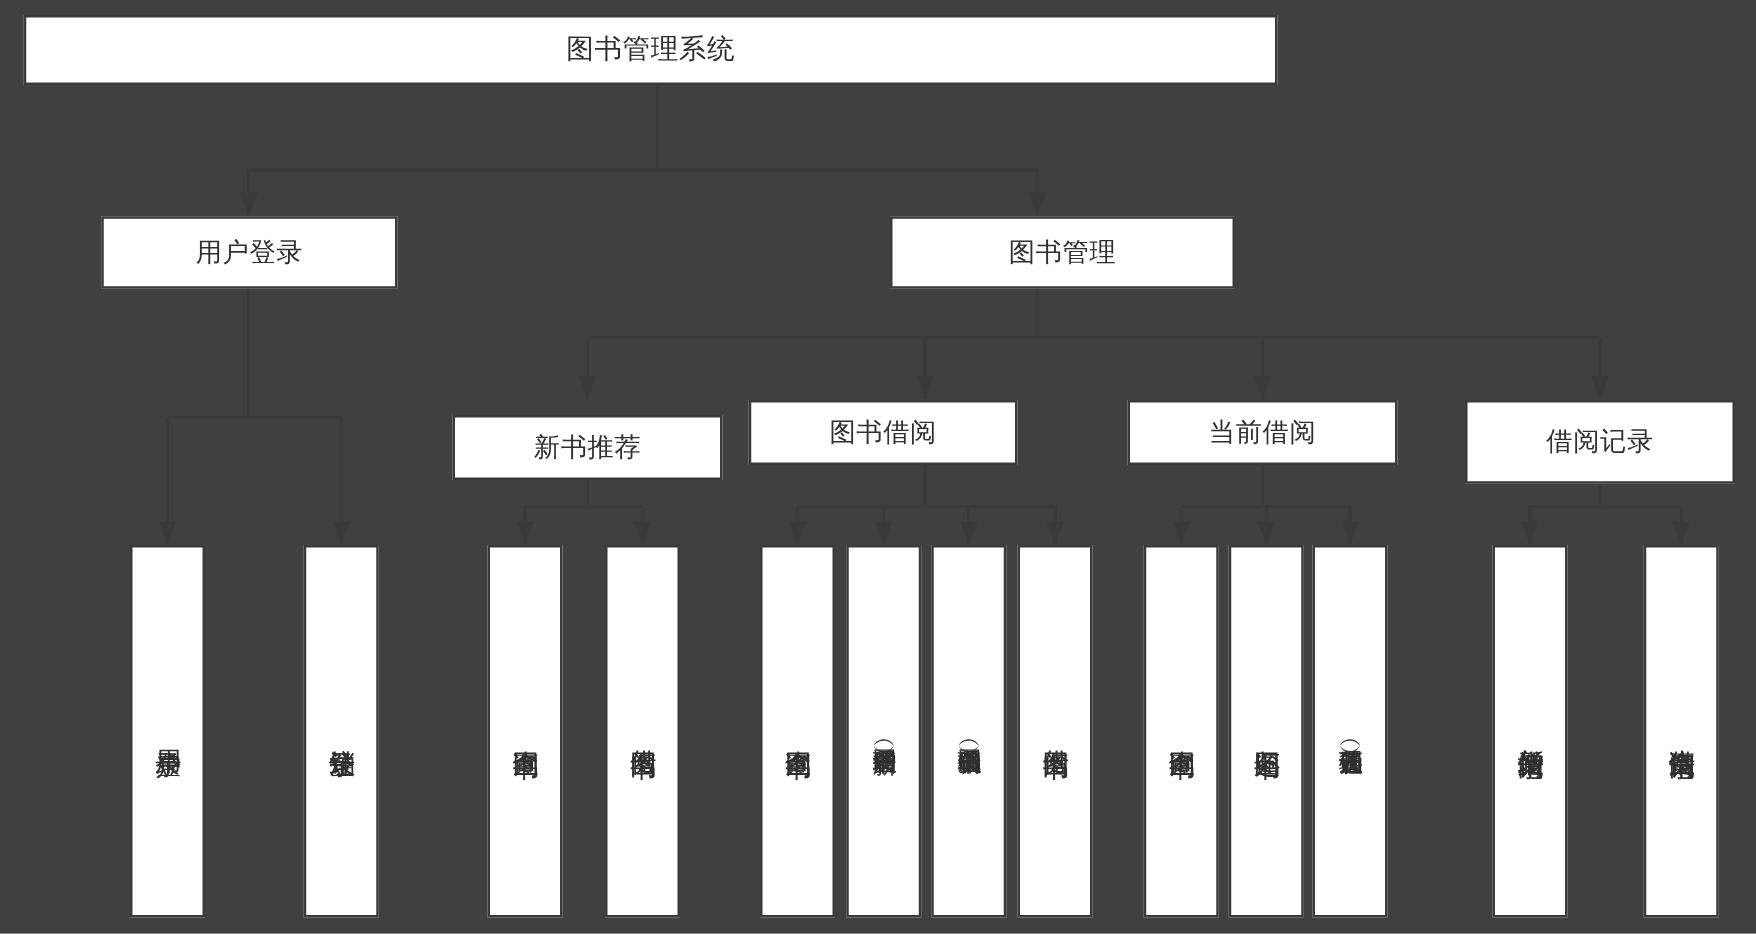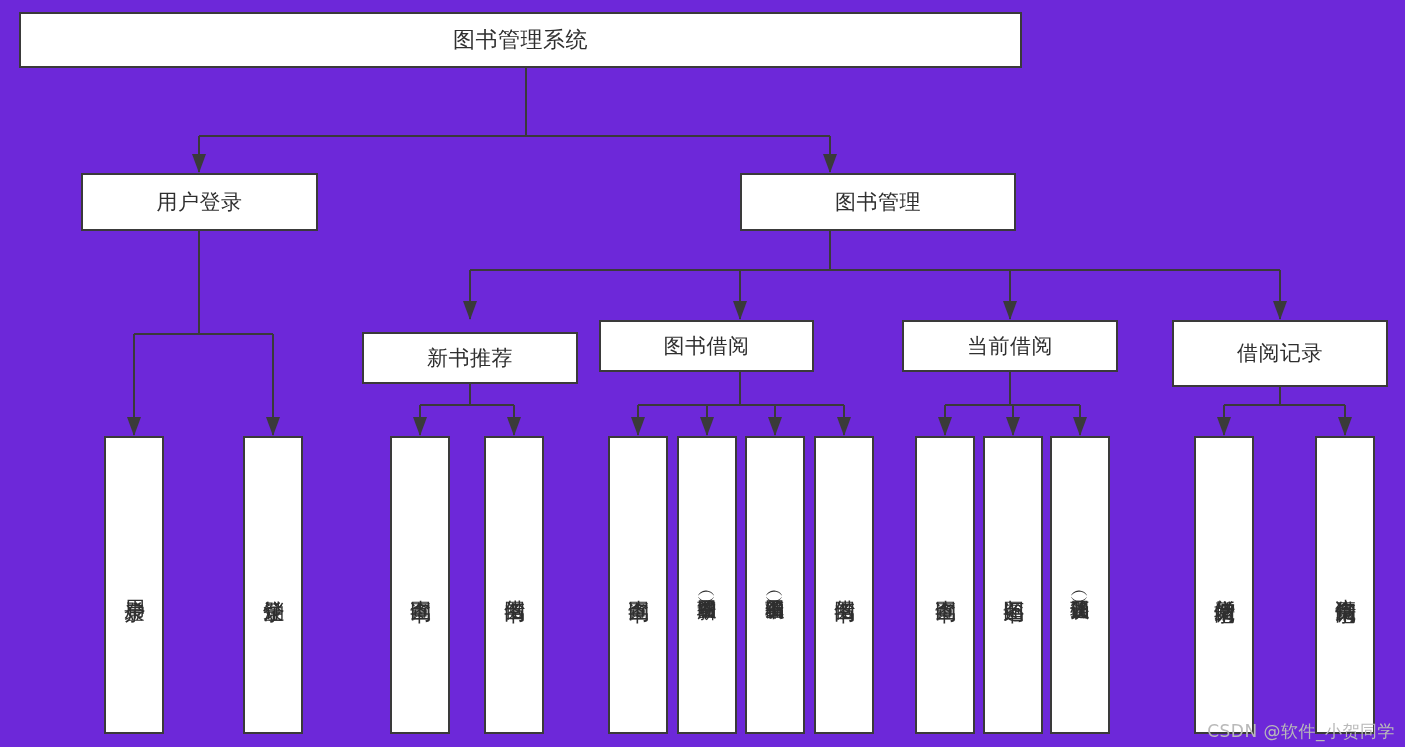--- a/index.html
+++ b/index.html
@@ -7,21 +7,21 @@
     padding: 0;
     background: #ffffff;
   }
   body {
     font-family: "DejaVu Sans", "Liberation Sans", sans-serif;
   }
   #canvas {
     position: relative;
     width: 1405px;
     height: 747px;
-    background: #6d28d9;
+    background: #404040;
     overflow: hidden;
   }
   #wires {
     position: absolute;
     left: 0;
     top: 0;
     width: 1405px;
     height: 747px;
     pointer-events: none;
   }
@@ -138,21 +138,21 @@
       <polygon points="1338,417 1352,417 1345,436" fill="#3a3a3a"></polygon>
     </svg>
 
   <div id="nodes">
       <div class="node horiz root" style="left: 19px; top: 12px; width: 1003px; height: 56px;">
         <span class="label-h">图书管理系统</span>
       </div>
       <div class="node horiz" style="left: 81px; top: 173px; width: 237px; height: 58px;">
         <span class="label-h">用户登录</span>
       </div>
-      <div class="node horiz" style="left: 740px; top: 173px; width: 276px; height: 58px;">
+      <div class="node horiz" style="left: 712px; top: 173px; width: 276px; height: 58px;">
         <span class="label-h">图书管理</span>
       </div>
       <div class="node horiz" style="left: 362px; top: 320px; width: 216px; height: 52px; margin-top: 12px;">
         <span class="label-h">新书推荐</span>
       </div>
       <div class="node horiz" style="left: 599px; top: 320px; width: 215px; height: 52px;">
         <span class="label-h">图书借阅</span>
       </div>
       <div class="node horiz" style="left: 902px; top: 320px; width: 216px; height: 52px;">
         <span class="label-h">当前借阅</span>
@@ -194,15 +194,14 @@
         <span class="label-v" style="font-size: 19px; letter-spacing: 0px;">确认归还（管理员）</span>
       </div>
       <div class="node vert" style="left: 1194px; top: 436px; width: 60px; height: 298px;">
         <span class="label-v">新增借阅记录</span>
       </div>
       <div class="node vert" style="left: 1315px; top: 436px; width: 60px; height: 298px;">
         <span class="label-v">查询借阅记录</span>
       </div>
     </div>
 
-  <div id="watermark">CSDN @软件_小贺同学</div>
 
 </div>
 
 </body></html>

